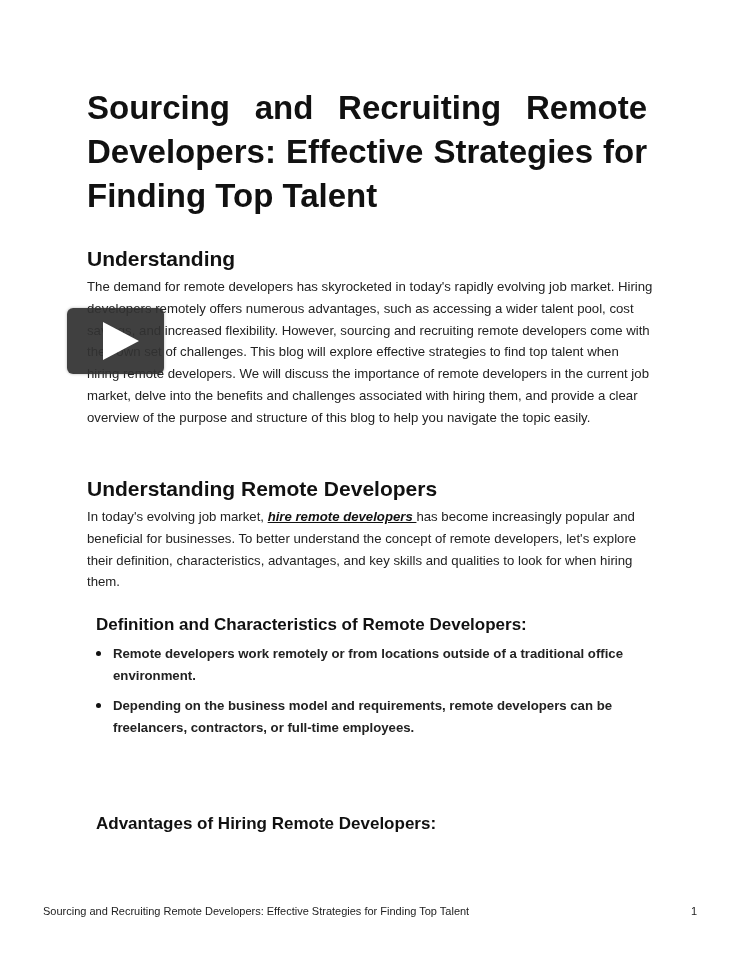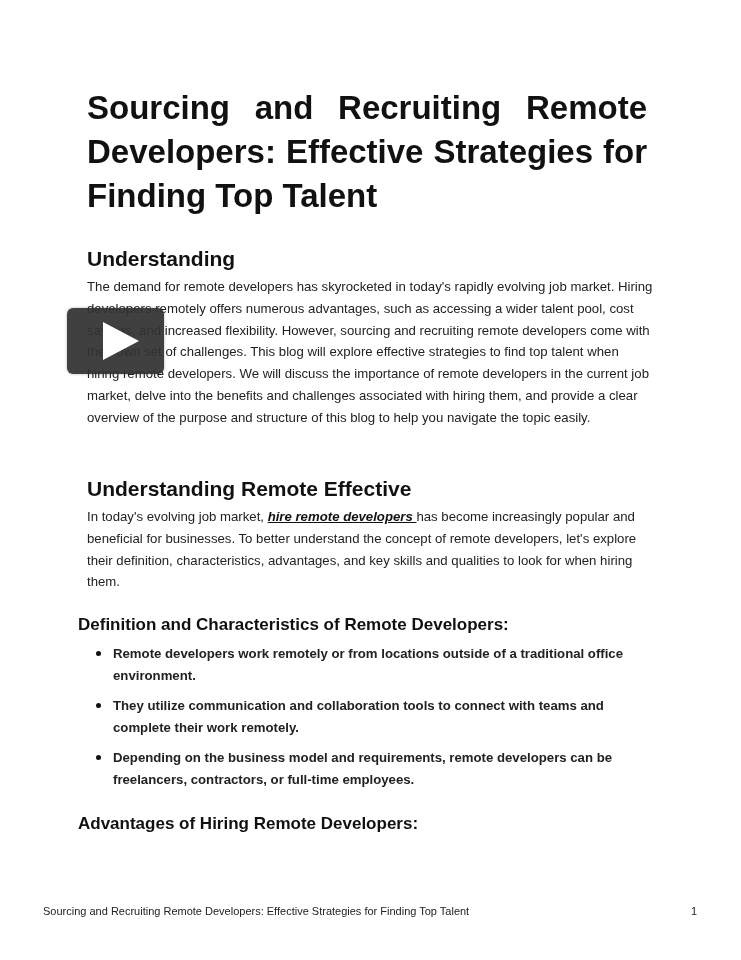--- a/index.html
+++ b/index.html
@@ -2,47 +2,46 @@
 <html><head>
   <meta charset="utf-8">
   <style>
     html, body { margin: 0; padding: 0; background: #ffffff; }
     body { width: 741px; height: 960px; position: relative; overflow: hidden;
       font-family: "Liberation Sans", sans-serif; color: #111; }
     .title { position: absolute; left: 87px; top: 86px; width: 560px;
       font-size: 33px; font-weight: bold; line-height: 44px; margin: 0; color: #111;
       text-align: justify; text-align-last: left; }
     .h2 { position: absolute; left: 87px; font-size: 21px; font-weight: bold; margin: 0; color: #111; line-height: 26px; }
-    .h3 { position: absolute; left: 78px; font-size: 17px; font-weight: bold; margin: 0; color: #111; line-height: 22px; }
+    .h3 { position: absolute; left: 96px; font-size: 17px; font-weight: bold; margin: 0; color: #111; line-height: 22px; }
     .para { position: absolute; left: 87px; width: 566px; font-size: 13.2px; line-height: 21.8px; color: #222; margin: 0; }
     .para a { color: #111; font-weight: bold; text-decoration: underline; font-style: italic; }
     .bullets { position: absolute; left: 95px; top: 643px; width: 560px; margin: 0; padding: 0; list-style: none; font-weight: bold; }
     .bullets li { position: relative; padding-left: 18px; font-size: 13.2px; line-height: 21.8px; color: #222; margin-bottom: 8.5px; }
     .bullet-dot { position: absolute; left: 1px; top: 8px; width: 5px; height: 5px; background: #111; border-radius: 50%; }
     .footer-title { position: absolute; left: 43px; top: 905px; font-size: 11px; color: #222; }
     .footer-page { position: absolute; right: 44px; top: 905px; font-size: 11px; color: #222; }
     .play { position: absolute; left: 67px; top: 308px; width: 97px; height: 66px; background: rgba(50,50,50,0.93);
       border-radius: 6px; box-shadow: 0 0 3px rgba(0,0,0,0.3); cursor: pointer; }
     .play svg { position: absolute; left: 34px; top: 14px; }
   </style>
 </head>
 <body>
 
 <h1 class="title">Sourcing and Recruiting Remote Developers: Effective Strategies for Finding Top Talent</h1>
 
 <h2 class="h2" style="top:246px;">Understanding</h2>
 <p class="para" style="top:276px;">The demand for remote developers has skyrocketed in today's rapidly evolving job market. Hiring developers remotely offers numerous advantages, such as accessing a wider talent pool, cost savings, and increased flexibility. However, sourcing and recruiting remote developers come with their own set of challenges. This blog will explore effective strategies to find top talent when hiring remote developers. We will discuss the importance of remote developers in the current job market, delve into the benefits and challenges associated with hiring them, and provide a clear overview of the purpose and structure of this blog to help you navigate the topic easily.</p>
 
-<h2 class="h2" style="top:476px;">Understanding Remote Effective</h2>
+<h2 class="h2" style="top:476px;">Understanding Remote Developers</h2>
 <p class="para" style="top:506px;"><span>In today's evolving job market, </span><a href="#">hire remote developers </a><span>has become increasingly popular and beneficial for businesses. To better understand the concept of remote developers, let's explore their definition, characteristics, advantages, and key skills and qualities to look for when hiring them.</span></p>
 
 <h3 class="h3" style="top:614px;">Definition and Characteristics of Remote Developers:</h3>
 <ul class="bullets">
   <li><span class="bullet-dot"></span><span>Remote developers work remotely or from locations outside of a traditional office environment.</span></li>
-  <li><span class="bullet-dot"></span><span>They utilize communication and collaboration tools to connect with teams and complete their work remotely.</span></li>
   <li><span class="bullet-dot"></span><span>Depending on the business model and requirements, remote developers can be freelancers, contractors, or full-time employees.</span></li>
 </ul>
 
 <h3 class="h3" style="top:813px;">Advantages of Hiring Remote Developers:</h3>
 
 <div class="play">
   <svg width="38" height="38" viewBox="0 0 38 38">
     <polygon points="2,0 38,19 2,38" fill="#ffffff"></polygon>
   </svg>
 </div>

